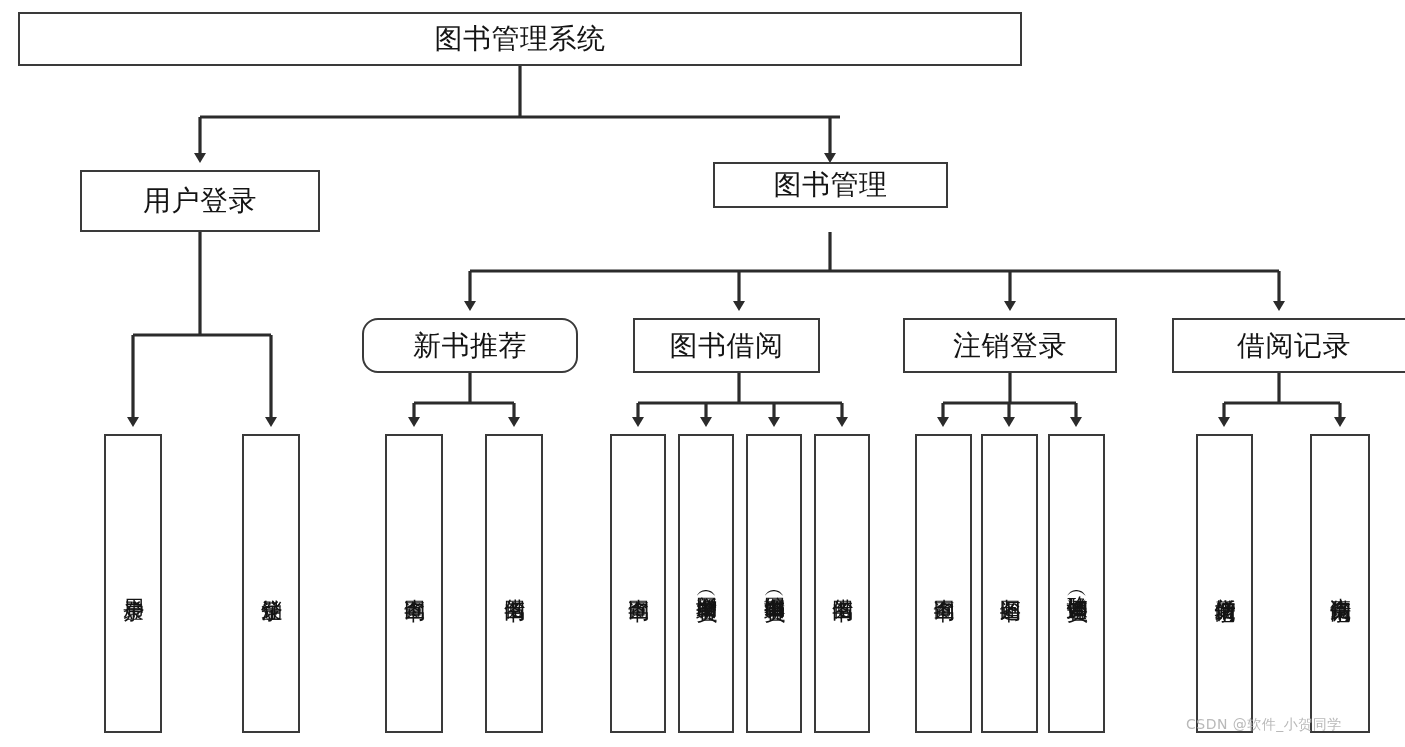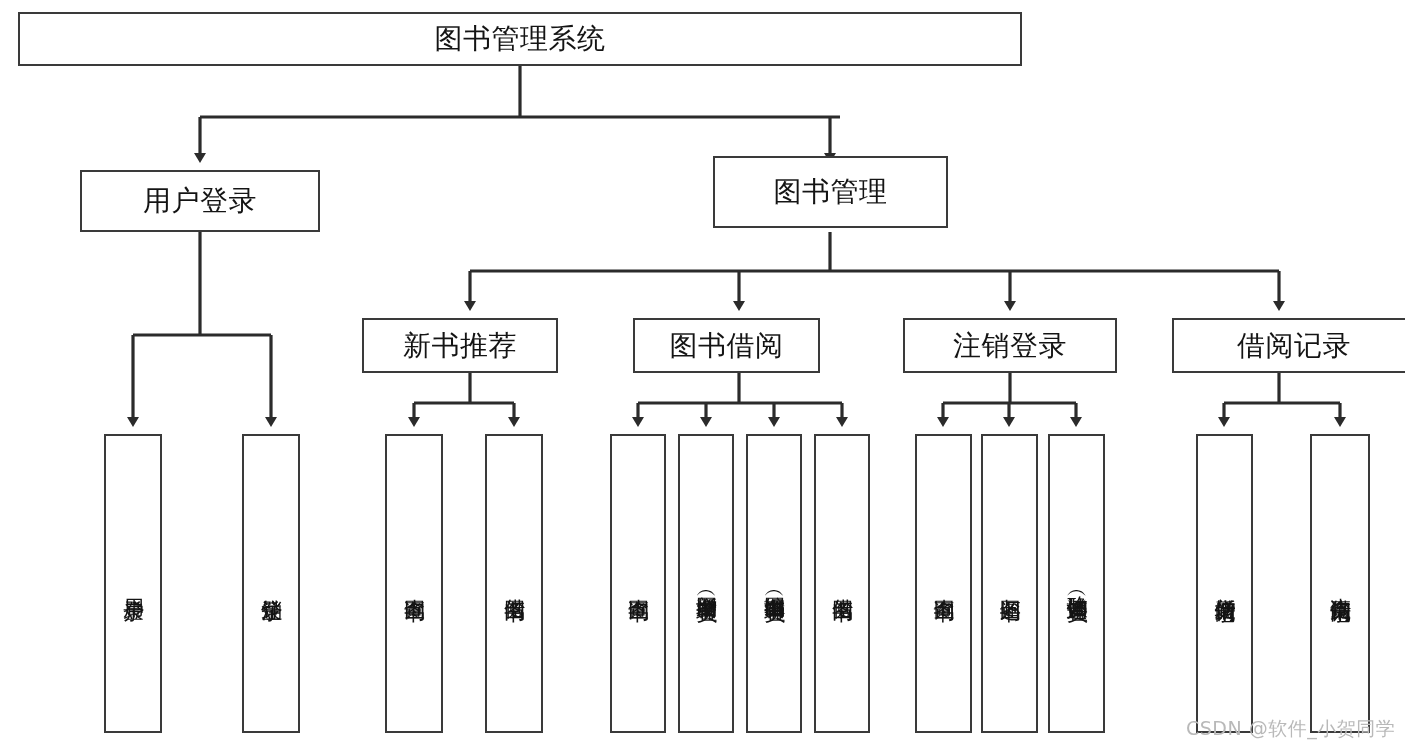--- a/index.html
+++ b/index.html
@@ -51,21 +51,21 @@
     writing-mode: vertical-rl;
     text-orientation: upright;
     font-size: 21px;
     line-height: 1.30;
     letter-spacing: 1px;
     white-space: nowrap;
     text-align: center;
   }
   .watermark {
     position: absolute;
-    font-size: 19px;
+    font-size: 14px;
     color: #b9b9b9;
     letter-spacing: 0.5px;
     white-space: nowrap;
     z-index: 9;
   }
 </style>
 </head>
 <body>
 
 <div id="canvas">
@@ -120,25 +120,25 @@
     </g>
   </svg>
 
   <div class="node" id="node-root" style="left: 18px; top: 12px; width: 1004px; height: 54px;">
     <span class="lbl">图书管理系统</span>
   </div>
 
   <div class="node" id="node-l2-0" style="left: 80px; top: 170px; width: 240px; height: 62px;">
     <span class="lbl">用户登录</span>
   </div>
-  <div class="node" id="node-l2-1" style="left: 713px; top: 156px; width: 235px; height: 72px;">
+  <div class="node" id="node-l2-1" style="left: 713px; top: 162px; width: 235px; height: 46px;">
     <span class="lbl">图书管理</span>
   </div>
 
-  <div class="node" id="node-l3-0" style="left: 362px; top: 318px; width: 196px; height: 55px;">
+  <div class="node" id="node-l3-0" style="left: 362px; top: 318px; width: 216px; height: 55px; border-radius: 16px;">
     <span class="lbl">新书推荐</span>
   </div>
   <div class="node" id="node-l3-1" style="left: 633px; top: 318px; width: 187px; height: 55px;">
     <span class="lbl">图书借阅</span>
   </div>
   <div class="node" id="node-l3-2" style="left: 903px; top: 318px; width: 214px; height: 55px;">
     <span class="lbl">注销登录</span>
   </div>
   <div class="node" id="node-l3-3" style="left: 1172px; top: 318px; width: 244px; height: 55px;">
     <span class="lbl">借阅记录</span>

